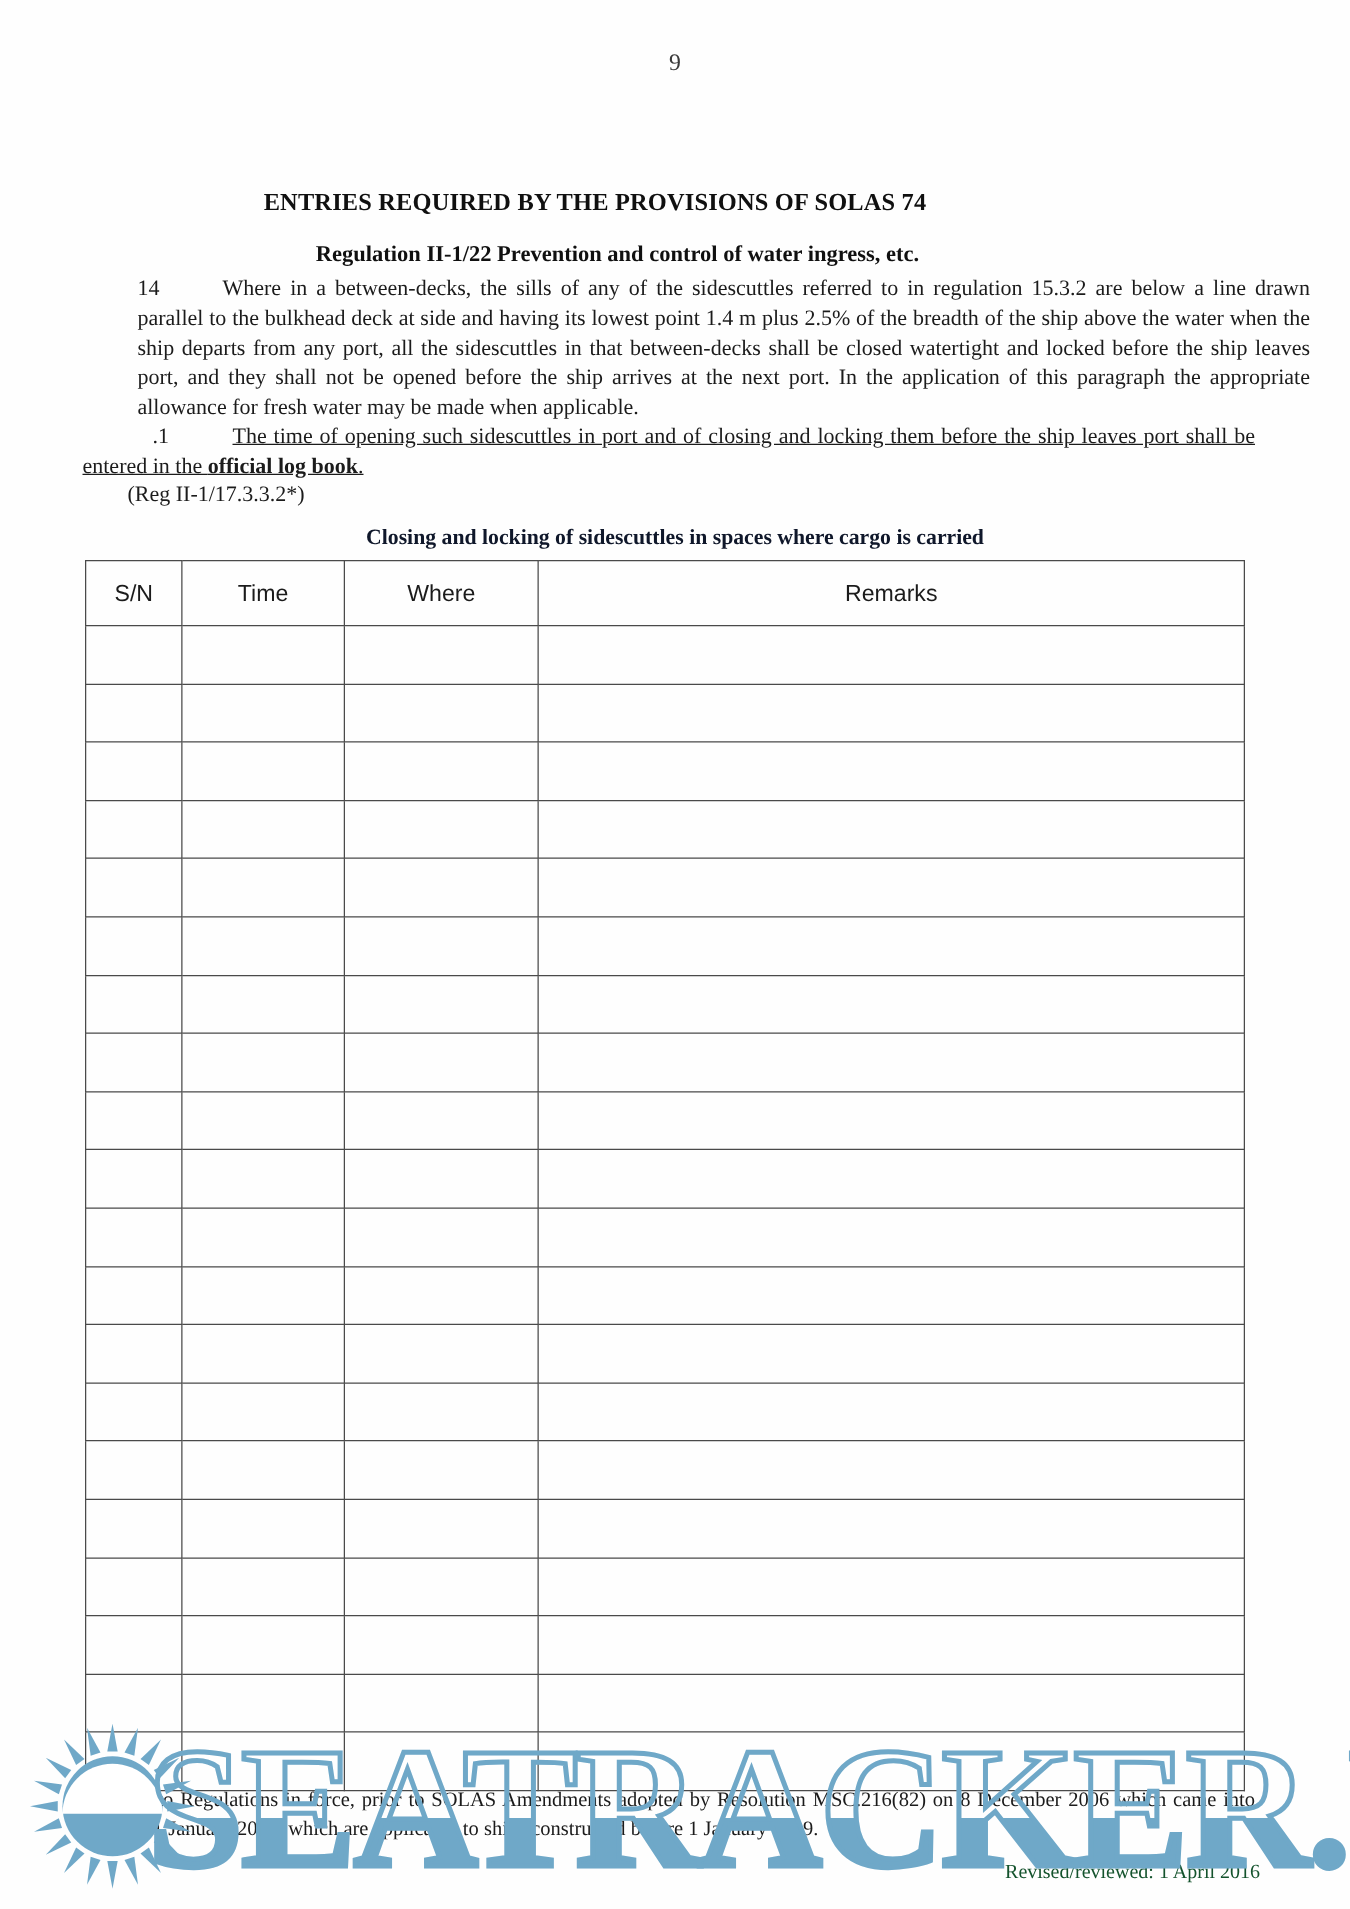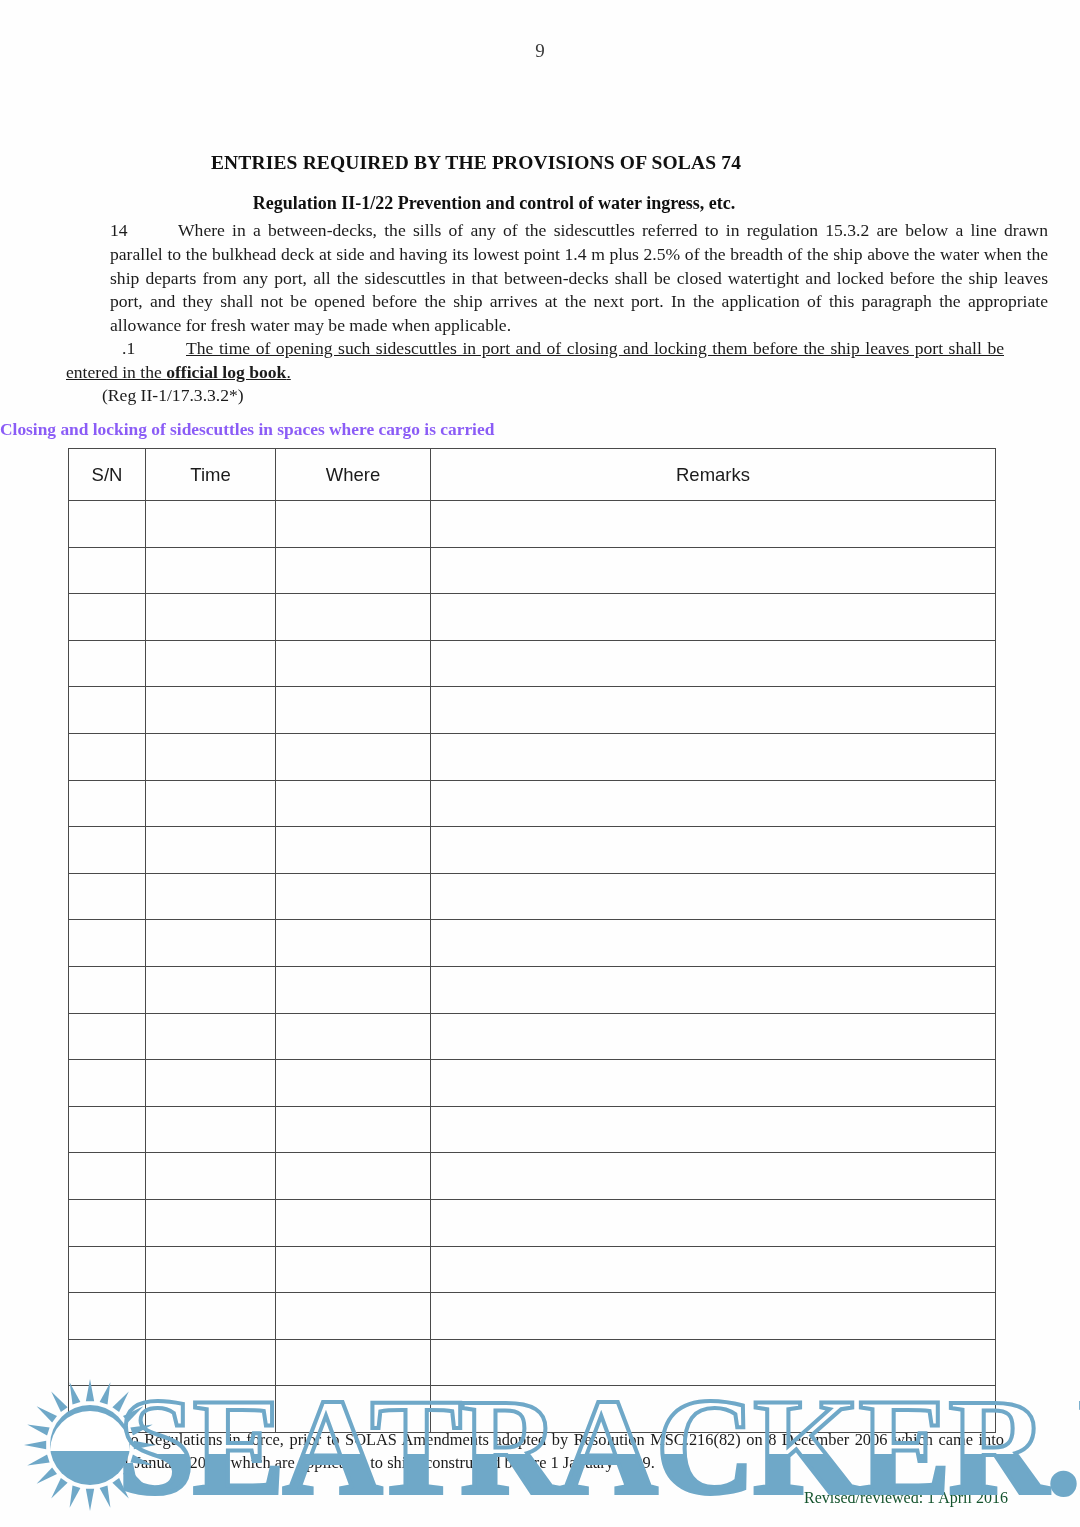--- a/index.html
+++ b/index.html
@@ -88,23 +88,24 @@
     font-size: 17.6px;
     color: #1b1b1b;
     margin-left: 36px;
   }
 
   .table-caption {
     position: absolute;
     top: 419px;
     left: 0;
     width: 1080px;
+    text-align: center;
     font-weight: bold;
     font-size: 17.4px;
-    color: #8b5cf6;
+    color: #0f172a;
   }
 
   
   .log-table {
     position: absolute;
     left: 68px;
     top: 448px;
     width: 927px;
     border-collapse: collapse;
     table-layout: fixed;

